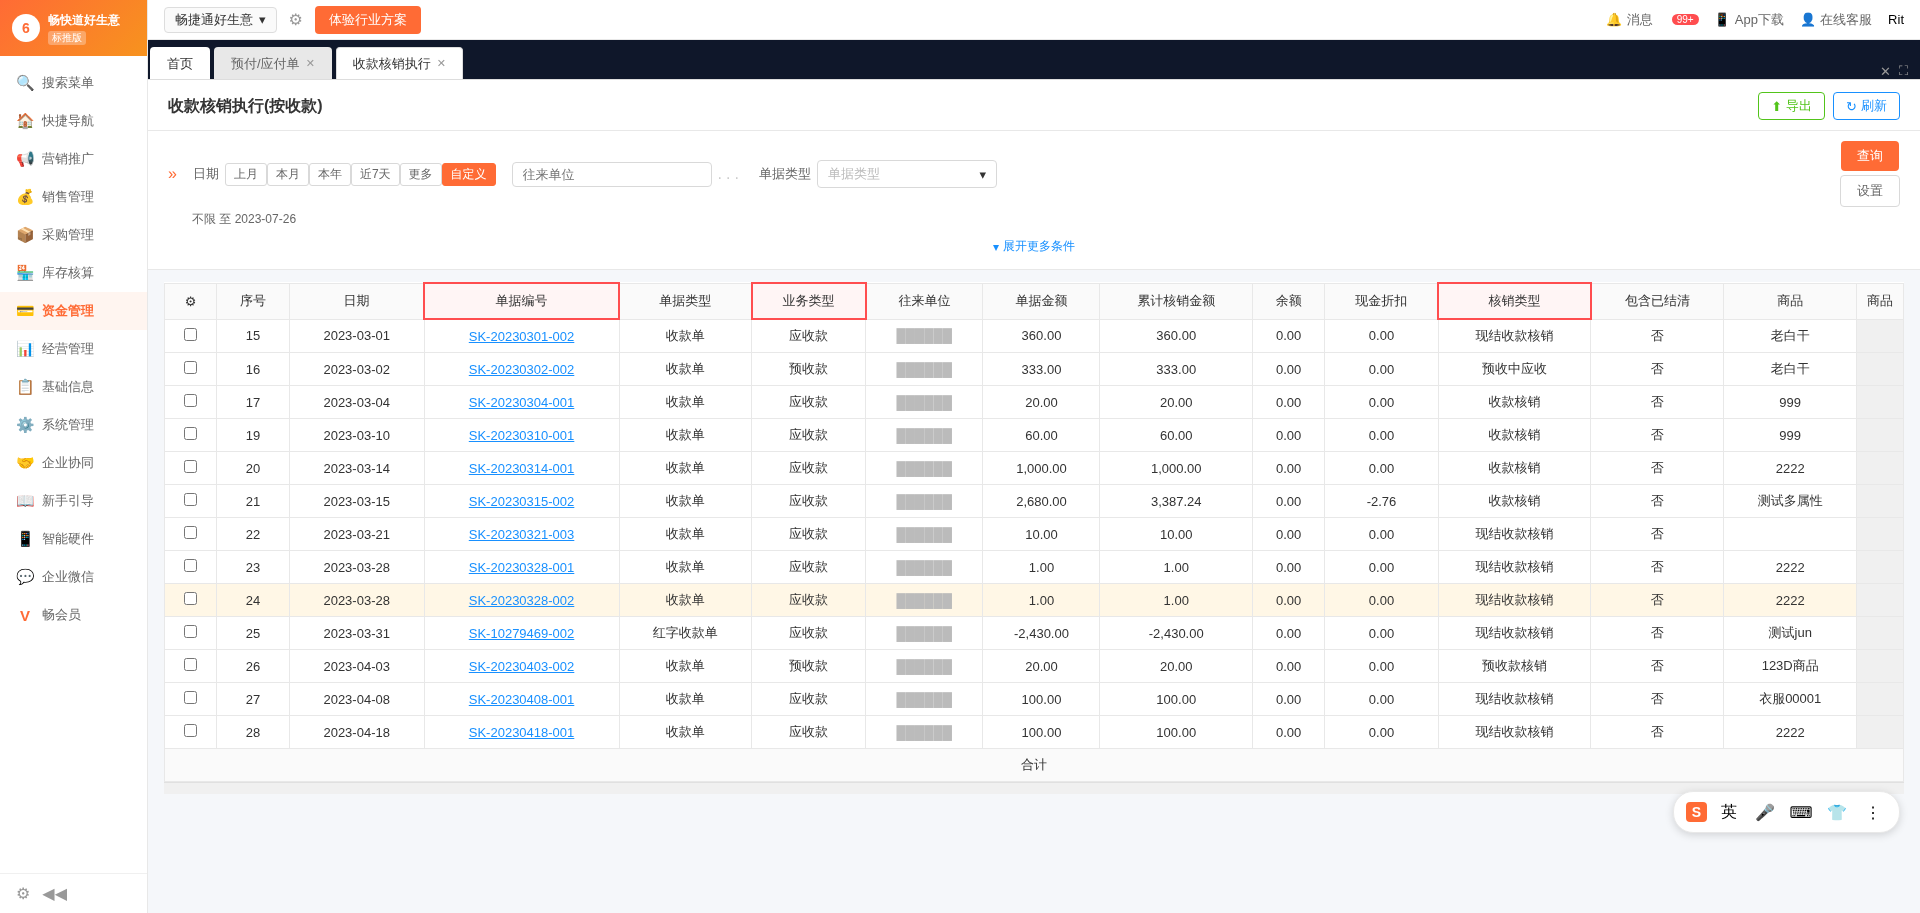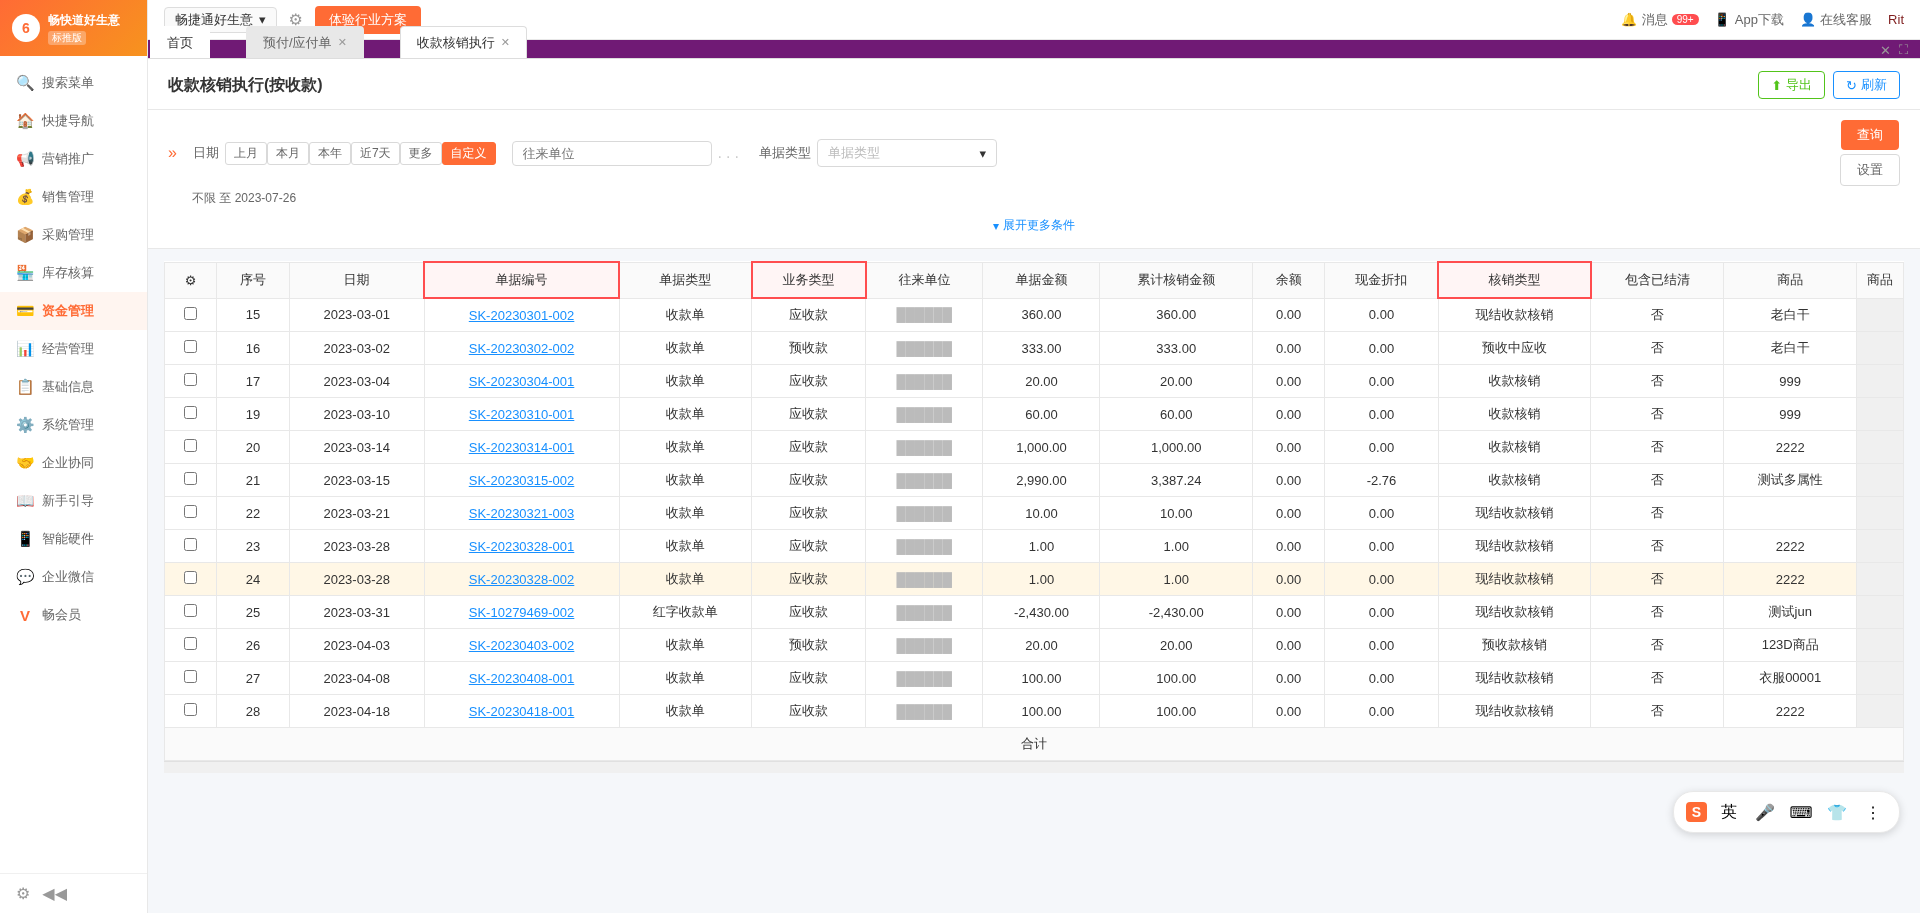--- a/index.html
+++ b/index.html
@@ -19,26 +19,26 @@
 
     
     .main { flex: 1; display: flex; flex-direction: column; overflow: hidden; }
 
     
     .topbar { height: 40px; background: #fff; border-bottom: 1px solid #e8e8e8; display: flex; align-items: center; padding: 0 16px; gap: 12px; }
     .topbar-selector { display: flex; align-items: center; gap: 6px; border: 1px solid #ddd; border-radius: 4px; padding: 3px 10px; font-size: 13px; color: #333; cursor: pointer; background: #fafafa; }
     .topbar-btn-orange { background: #ff6b35; color: #fff; border: none; border-radius: 4px; padding: 5px 14px; font-size: 13px; cursor: pointer; }
     .topbar-right { margin-left: auto; display: flex; align-items: center; gap: 16px; font-size: 13px; color: #666; }
     .topbar-badge { position: relative; display: inline-flex; align-items: center; gap: 4px; }
-    .badge-red { background: #ff4d4f; color: #fff; border-radius: 10px; font-size: 10px; padding: 0 5px; min-width: 18px; text-align: center; }
+    .badge-red { background: #ff4d4f; color: #fff; border-radius: 10px; font-size: 10px; padding: 0 5px; min-width: 18px; text-align: center; margin-left: 15px; }
     .topbar-gear { font-size: 16px; color: #999; cursor: pointer; }
-    .topbar-username { color: #7f1d1d; }
-
-    
-    .tabs { height: 19px; background: #701a75; display: flex; align-items: flex-end; padding: 0 0 0 0; border-bottom: 1px solid #ddd; gap: 32px; }
+    .topbar-username { color: #000000; }
+
+    
+    .tabs { height: 40px; background: #0f172a; display: flex; align-items: flex-end; padding: 0 0 0 0; border-bottom: 1px solid #ddd; }
     .tab { height: 32px; display: flex; align-items: center; gap: 6px; padding: 0 16px; font-size: 13px; cursor: pointer; border: 1px solid transparent; border-bottom: none; background: #e8e8e8; color: #666; border-radius: 4px 4px 0 0; margin-right: 2px; margin-left: 2px; }
     .tab.active { background: #fff; color: #333; border-color: #ddd; font-weight: 500; }
     .tab-home { background: #fff; color: #333; }
     .tab-close { color: #999; font-size: 11px; cursor: pointer; }
     .tab-expand { margin-left: auto; display: flex; align-items: center; gap: 8px; padding: 0 12px; color: #999; }
 
     
     .page-content { flex: 1; overflow: hidden; display: flex; flex-direction: column; background: #f5f7fa; }
 
     
@@ -370,21 +370,21 @@
     <td style="width:40px;height:30px;background:#f0f0f0;"></td>
   </tr>
             <tr>
     <td><input type="checkbox" style=""></td>
     <td>21</td>
     <td>2023-03-15</td>
     <td><span class="link-text">SK-20230315-002</span></td>
     <td>收款单</td>
     <td>应收款</td>
     <td style="color:#bbb;">██████</td>
-    <td class="">2,990.00</td>
+    <td class="">2,680.00</td>
     <td class="">3,387.24</td>
     <td>0.00</td>
     <td class="text-red">-2.76</td>
     <td>收款核销</td>
     <td>否</td>
     <td>测试多属性</td>
     <td style="width:40px;height:30px;background:#f0f0f0;"></td>
   </tr>
             <tr>
     <td><input type="checkbox" style=""></td>

